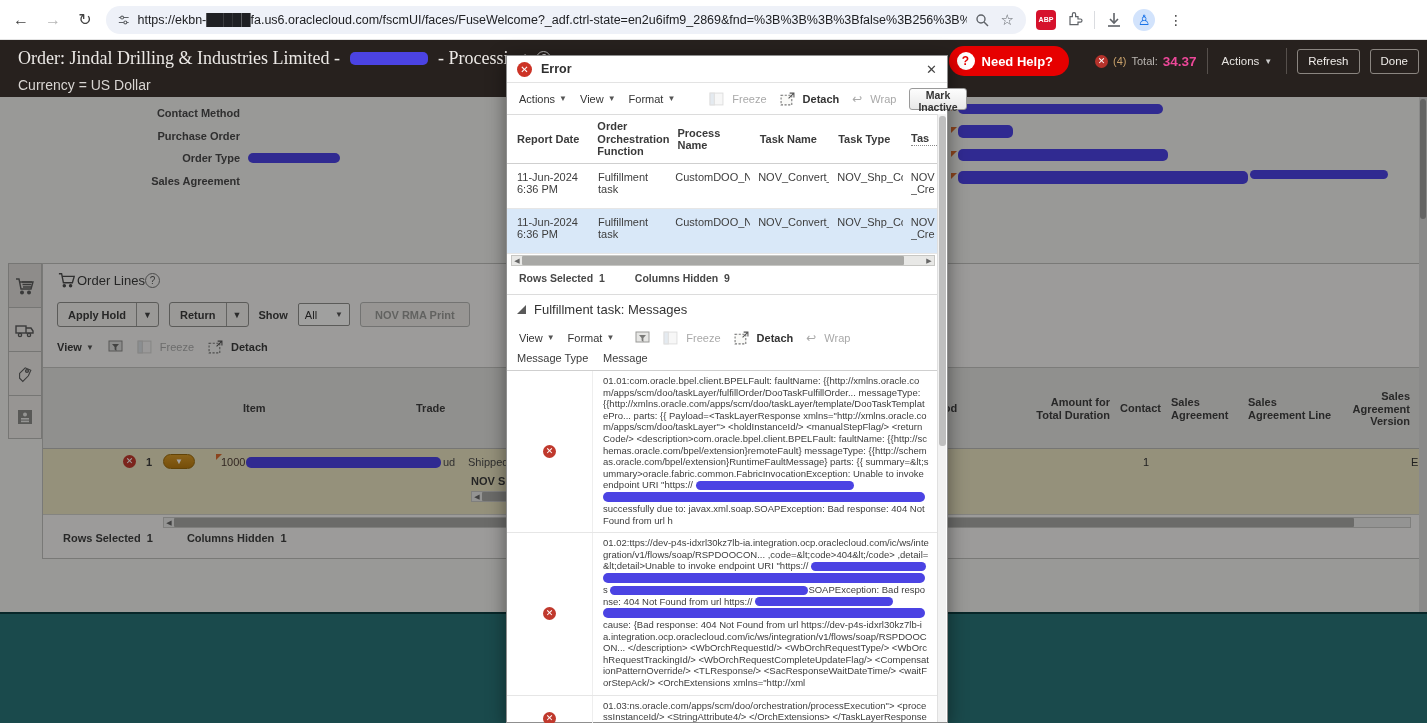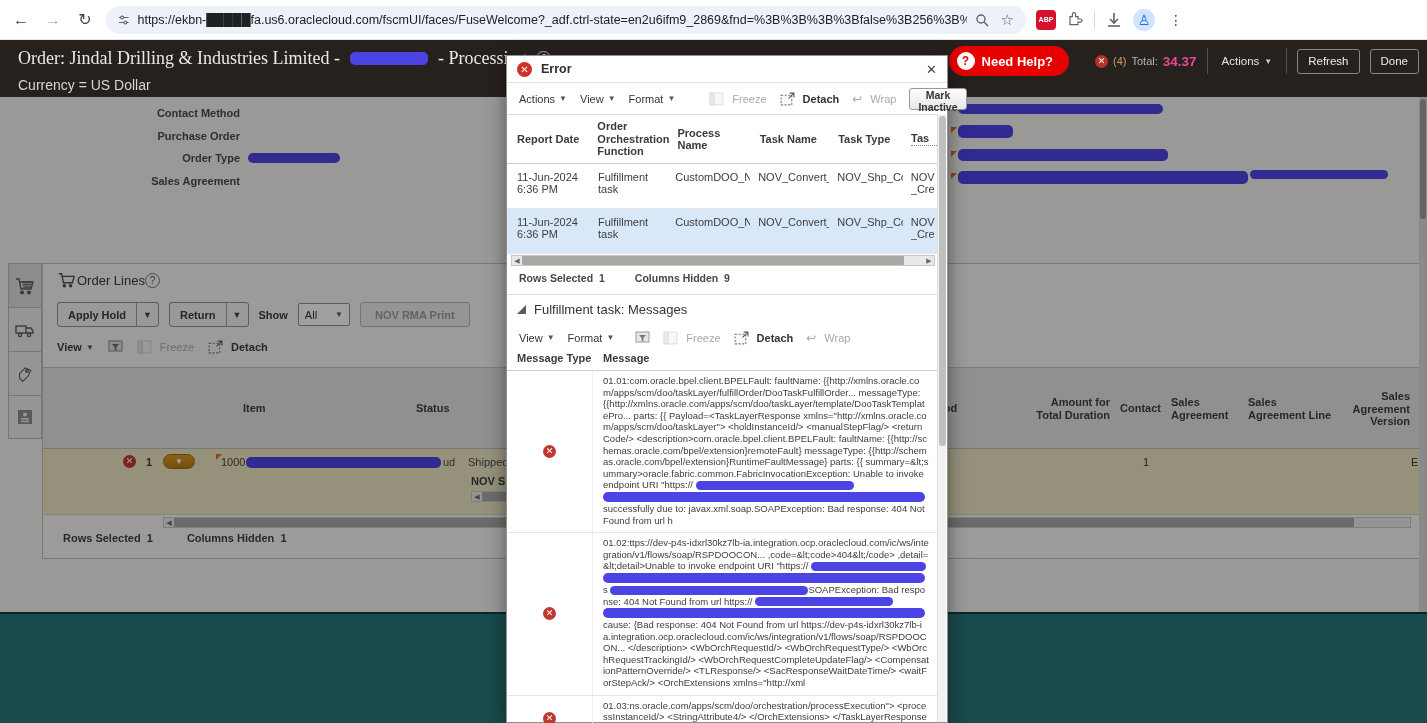--- a/index.html
+++ b/index.html
@@ -102,21 +102,21 @@
   .dlg-row.sel{background:#d9e8f8;}
   .c1{width:78px;}.c2{width:74px;}.c3{width:80px;}.c4{width:76px;}.c5{width:70px;}
   .c6{width:28px;overflow:hidden;word-break:break-all;height:28px;}
   .nowrap{white-space:nowrap;overflow:hidden;}
   .dlg-hscroll{position:absolute;left:4px;top:199px;width:424px;}
   .dlg-footer{position:absolute;left:12px;top:216px;display:flex;gap:30px;font-weight:bold;color:#474747;font-size:10.5px;}
   .dlg-divider{position:absolute;left:0;top:238px;width:430px;height:1px;background:#dcdcdc;}
   .sect{position:absolute;left:10px;top:246px;display:flex;align-items:center;gap:8px;font-size:13px;color:#333;}
   .tri-se{width:0;height:0;border-bottom:9px solid #5a5a5a;border-left:9px solid transparent;}
   .msg-toolbar{position:absolute;left:0;top:268px;width:430px;height:27px;display:flex;align-items:center;padding:0 12px;gap:13px;font-size:11px;color:#333;}
-  .msg-head{position:absolute;left:0;top:296px;width:430px;height:19px;border-bottom:1px solid #cfcfcf;display:flex;font-weight:bold;color:#3a3a3a;}
+  .msg-head{position:absolute;left:0;top:296px;width:430px;height:19px;border-bottom:1px solid #cfcfcf;display:flex;font-weight:normal;color:#3a3a3a;}
   .mh1{width:86px;padding-left:10px;}
   .msgs{position:absolute;left:0;top:315px;width:430px;}
   .msgrow{display:flex;border-bottom:1px solid #e6e6e6;}
   .mtype{width:86px;display:flex;align-items:center;justify-content:center;flex:0 0 auto;border-right:1px solid #eee;}
   .mtext{width:344px;padding:4px 8px 6px 10px;font-size:9.5px;line-height:11.6px;color:#3d3d3d;word-break:break-all;}
   .mtext .r{background:#4b43e3;border-radius:5px;display:inline-block;height:9px;vertical-align:middle;}
   .mtext .r.block{display:block;height:10px;margin:1px 0;border-radius:5px;}
   .dlg-vscroll{position:absolute;right:1px;top:58px;width:9px;height:608px;background:#f2f2f2;border-left:1px solid #e0e0e0;}
   .dlg-vscroll .vthumb{position:absolute;left:1px;top:2px;width:7px;height:330px;background:#bfbfbf;border-radius:3px;}
 
@@ -320,21 +320,21 @@
             <svg class="ticon" width="14" height="13" viewBox="0 0 14 13">
               <rect x="1" y="3" width="10" height="9" fill="#f4f4f2" stroke="#777" stroke-dasharray="2 1.4"></rect>
               <path d="M8 6l5-5M9 1h4v4" stroke="#555" fill="none"></path>
             </svg>
             <b class="tlabel">Detach</b>
           </span>
       </div>
 
       <div class="olheader">
         <span class="olh" style="left:200px;top:34px;">Item</span>
-        <span class="olh" style="left:373px;top:34px;">Status</span>
+        <span class="olh" style="left:373px;top:34px;">Trade</span>
         <span class="olh" style="left:880px;top:34px;width:40px;">Period</span>
         <span class="olh" style="left:985px;top:28px;width:82px;text-align:right;">Amount for Total Duration</span>
         <span class="olh" style="left:1077px;top:34px;">Contact</span>
         <span class="olh" style="left:1128px;top:28px;width:62px;">Sales Agreement</span>
         <span class="olh" style="left:1205px;top:28px;width:85px;">Sales Agreement Line</span>
         <span class="olh" style="left:1305px;top:22px;width:62px;text-align:right;">Sales Agreement Version</span>
         <span class="olh" style="left:1378px;top:34px;">U</span>
       </div>
 
       <div class="olrow">

